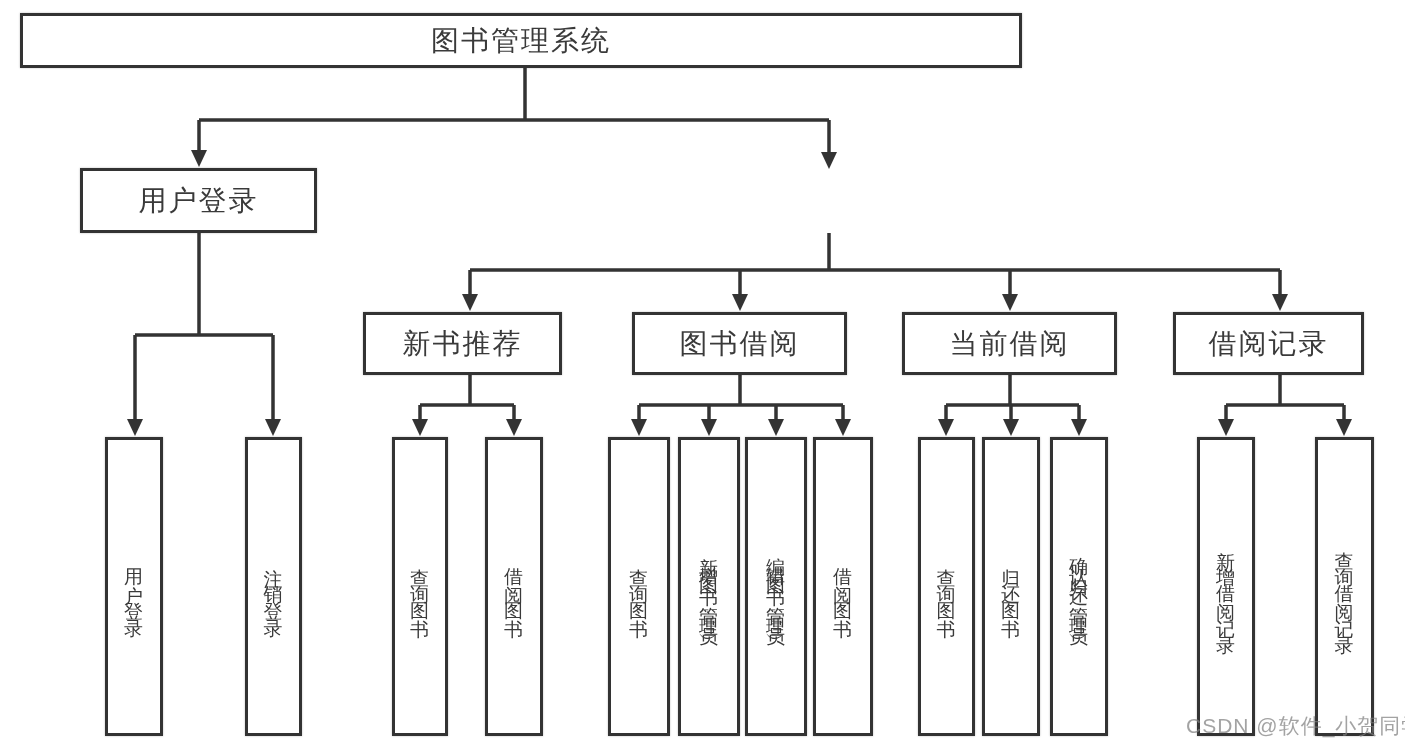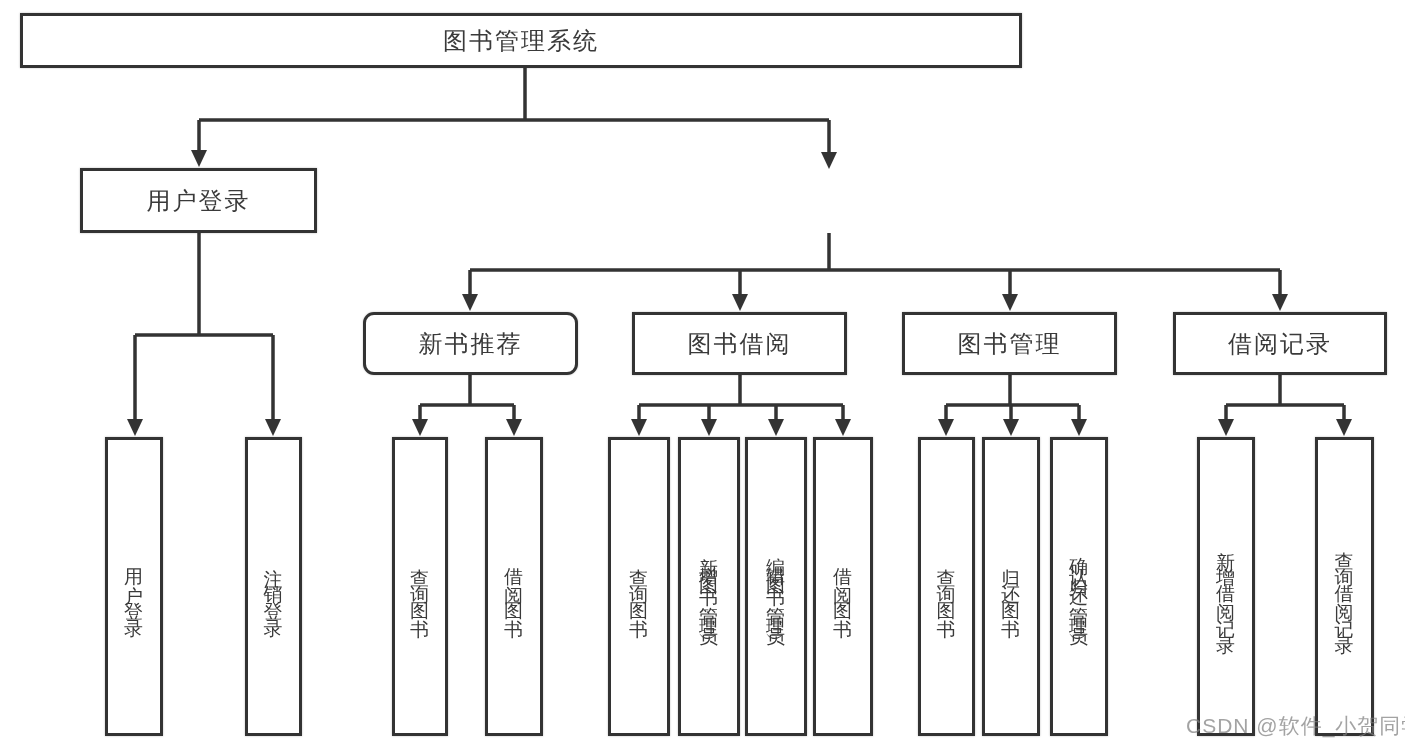--- a/index.html
+++ b/index.html
@@ -18,21 +18,21 @@
     z-index: 1;
   }
   .node {
     position: absolute;
     box-sizing: border-box;
     border: 3px solid #333333;
     background: #ffffff;
     display: flex;
     align-items: center;
     justify-content: center;
-    font-size: 24px;
+    font-size: 28px;
     color: #3a3a3a;
     letter-spacing: 2px;
     z-index: 2;
     box-shadow: 0 0 2px rgba(0,0,0,0.25);
   }
   .leaf {
     position: absolute;
     box-sizing: border-box;
     border: 3px solid #333333;
     background: #ffffff;
@@ -128,30 +128,30 @@
   </svg>
 
   <div class="node" style="left:20px; top:13px; width:1002px; height:55px;">
     <span>图书管理系统</span>
   </div>
 
   <div class="node" style="left:80px; top:168px; width:237px; height:65px;">
     <span>用户登录</span>
   </div>
 
-  <div class="node" style="left:363px; top:312px; width:215px; height:63px;border-radius:11px;">
+  <div class="node" style="left:363px; top:312px; width:199px; height:63px;">
     <span>新书推荐</span>
   </div>
   <div class="node" style="left:632px; top:312px; width:215px; height:63px;font-family:Liberation Serif, serif;">
     <span>图书借阅</span>
   </div>
   <div class="node" style="left:902px; top:312px; width:215px; height:63px;">
-    <span>图书管理</span>
+    <span>当前借阅</span>
   </div>
-  <div class="node" style="left:1173px; top:312px; width:214px; height:63px;font-family:Liberation Serif, serif;">
+  <div class="node" style="left:1173px; top:312px; width:191px; height:63px;font-family:Liberation Serif, serif;">
     <span>借阅记录</span>
   </div>
 
   <div class="leaf" style="left:105px; top:437px; width:58px; height:299px;">
     <span class="vtext">用户登录</span>
   </div>
   <div class="leaf" style="left:245px; top:437px; width:57px; height:299px;">
     <span class="vtext">注销登录</span>
   </div>
 

